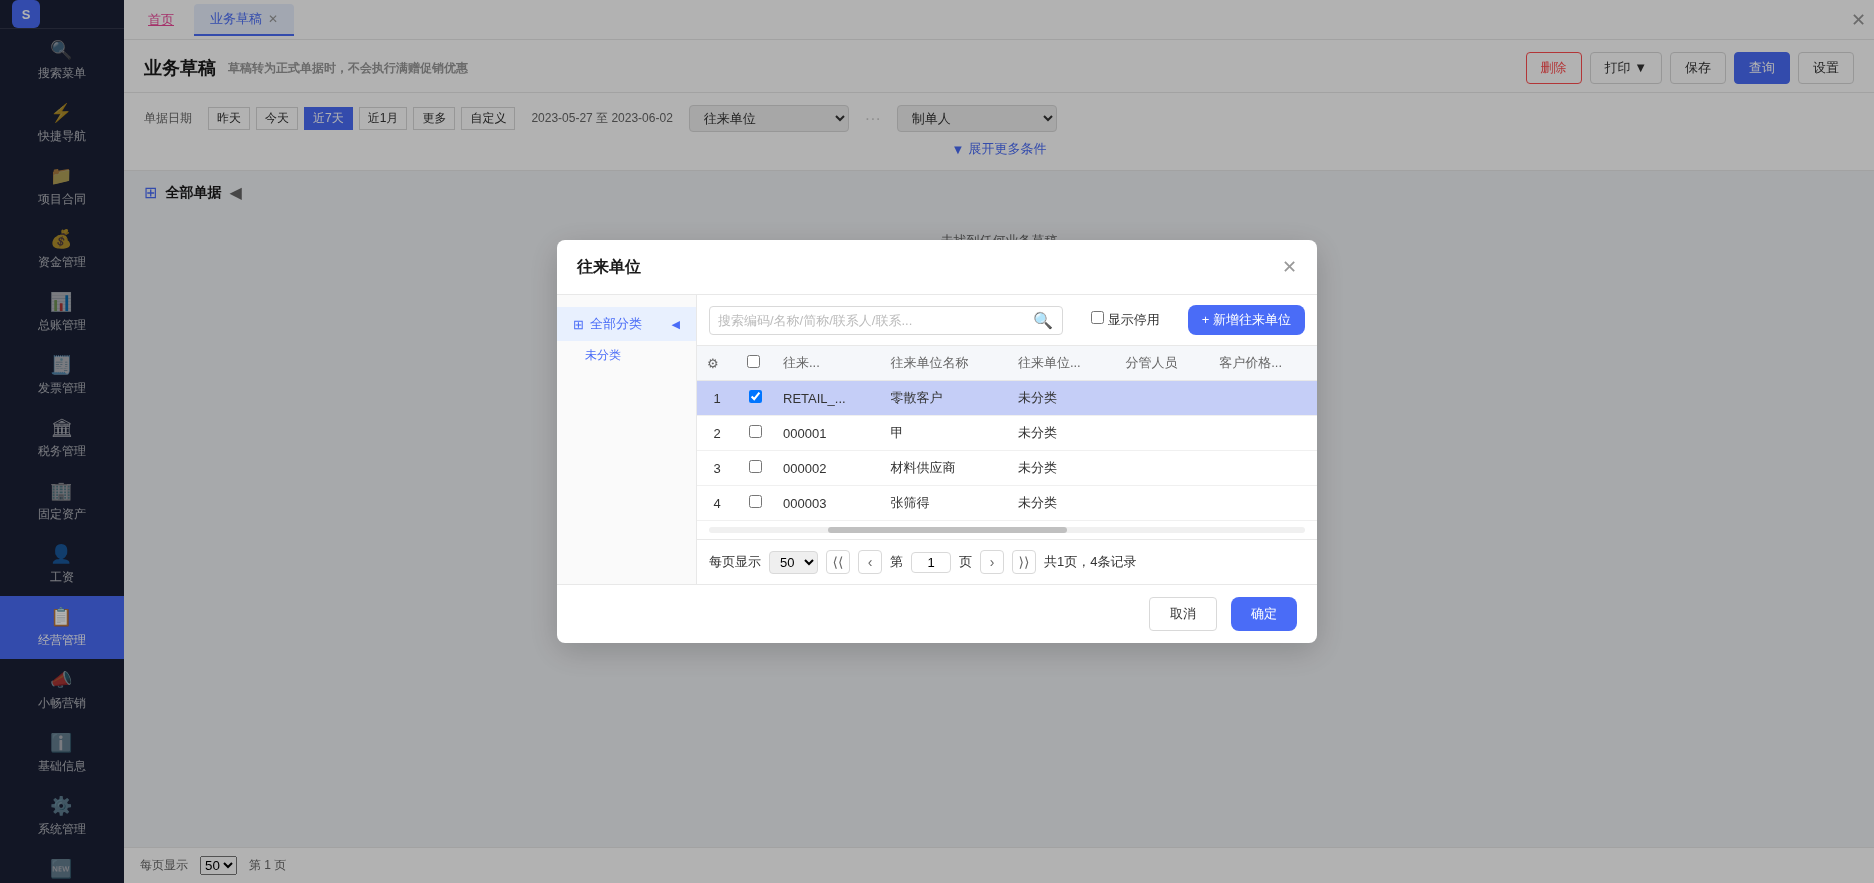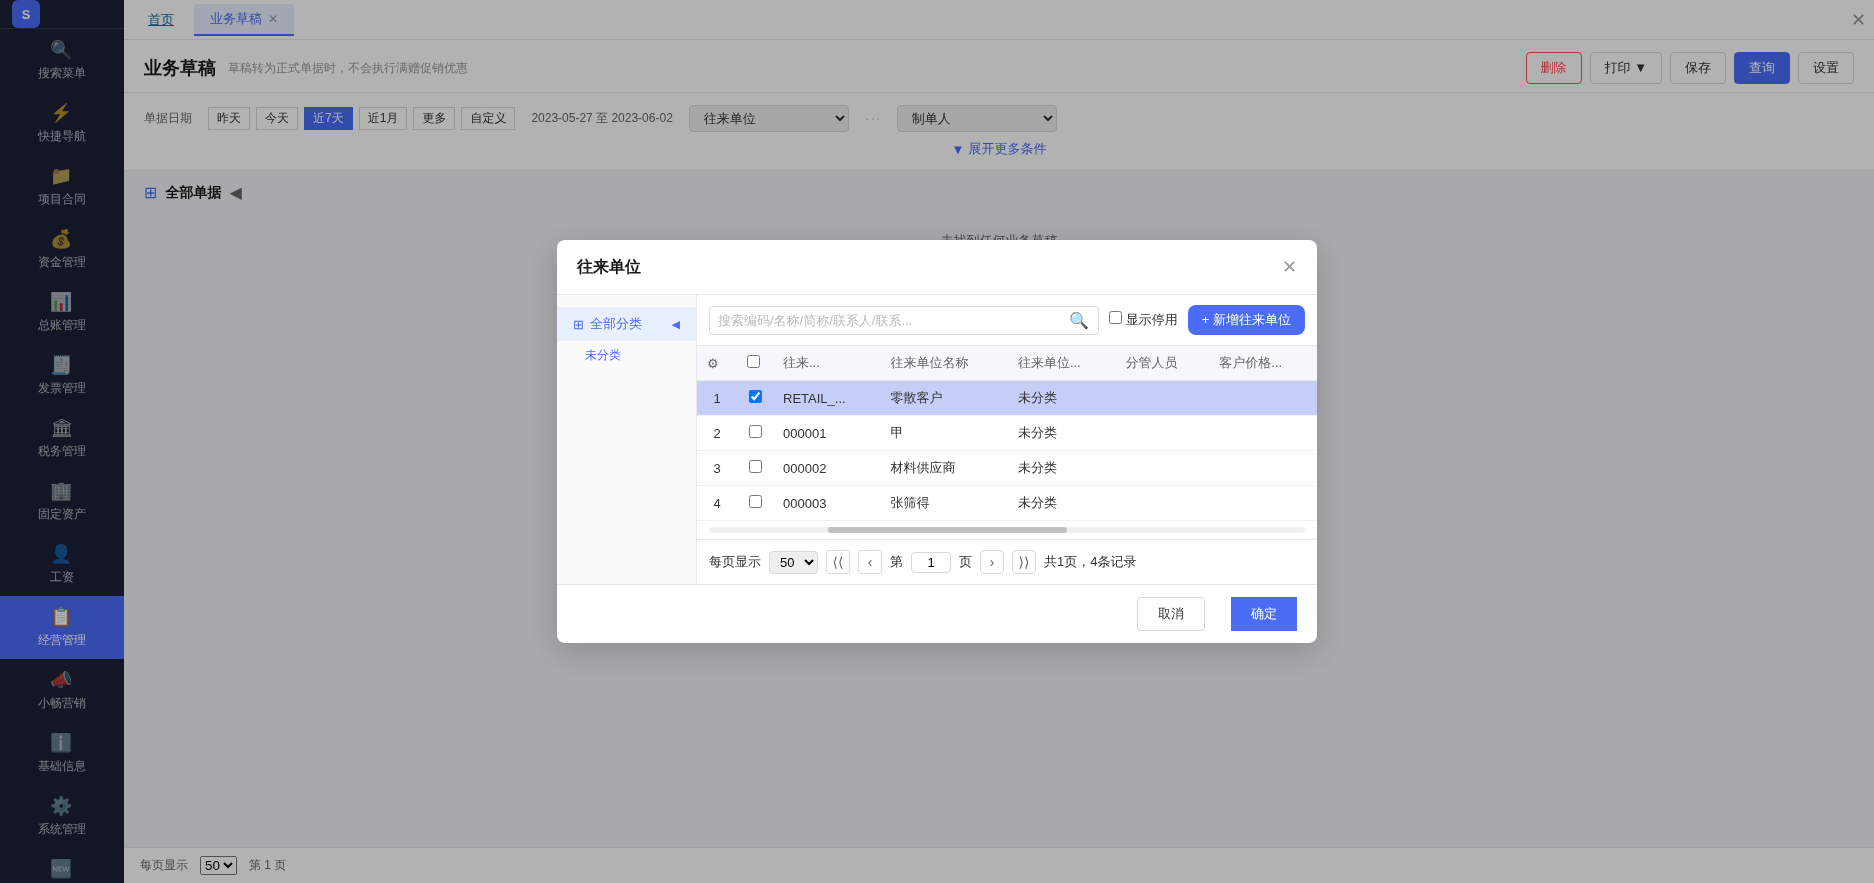--- a/index.html
+++ b/index.html
@@ -73,34 +73,34 @@
       cursor: pointer;
       border-radius: 4px 4px 0 0;
       color: #666;
     }
     .tab.active {
       background: #e8f0fe;
       color: #4a6cf7;
       border-bottom: 2px solid #4a6cf7;
     }
     .tab-close { font-size: 12px; color: #999; cursor: pointer; }
-    .tab-home { color: #0369a1; text-decoration: underline; }
+    .tab-home { color: #ec4899; text-decoration: underline; }
 
     
     .page-header {
       background: #fff;
       padding: 12px 20px 8px;
       border-bottom: 1px solid #e8e8e8;
       display: flex;
       align-items: center;
       justify-content: space-between;
     }
     .page-title-area { display: flex; align-items: center; gap: 12px; }
     .page-title { font-size: 18px; font-weight: bold; color: #1a1a1a; }
-    .page-subtitle { font-size: 12px; color: #999; }
+    .page-subtitle { font-size: 12px; color: #999; font-weight: bold; }
     .page-actions { display: flex; align-items: center; gap: 8px; }
     .btn { padding: 6px 14px; border-radius: 4px; font-size: 13px; cursor: pointer; border: 1px solid #d9d9d9; background: #fff; color: #333; }
     .btn-primary { background: #4a6cf7; color: #fff; border-color: #4a6cf7; }
     .btn-danger { color: #ff4d4f; border-color: #ff4d4f; }
 
     
     .filter-area {
       background: #fff;
       padding: 12px 20px;
       border-bottom: 1px solid #e8e8e8;
@@ -207,21 +207,21 @@
     .dialog-content {
       flex: 1;
       display: flex;
       flex-direction: column;
       overflow: hidden;
     }
     .dialog-search-bar {
       padding: 10px 12px;
       display: flex;
       align-items: center;
-      gap: 10px;
+      gap: 28px;
       border-bottom: 1px solid #e8e8e8;
     }
     .search-input-wrap {
       display: flex;
       align-items: center;
       border: 1px solid #d9d9d9;
       border-radius: 4px;
       padding: 4px 8px;
       gap: 6px;
       flex: 1;
@@ -306,24 +306,24 @@
       border-radius: 4px;
       text-align: center;
       font-size: 13px;
       padding: 2px 4px;
     }
     .dialog-footer {
       padding: 12px 20px;
       border-top: 1px solid #e8e8e8;
       display: flex;
       justify-content: flex-end;
-      gap: 26px;
+      gap: 14px;
     }
     .btn-cancel { padding: 7px 20px; border: 1px solid #d9d9d9; border-radius: 4px; background: #fff; color: #333; font-size: 13px; cursor: pointer; }
-    .btn-confirm { padding: 7px 20px; border: none; border-radius: 0; background: #4a6cf7; color: #fff; font-size: 13px; cursor: pointer; }
+    .btn-confirm { padding: 7px 20px; border: none; border-radius: 8px; background: #4a6cf7; color: #fff; font-size: 13px; cursor: pointer; }
 
     .scrollbar-track {
       height: 6px;
       background: #f0f0f0;
       border-radius: 3px;
       margin: 6px 12px;
       position: relative;
     }
     .scrollbar-thumb {
       height: 6px;

